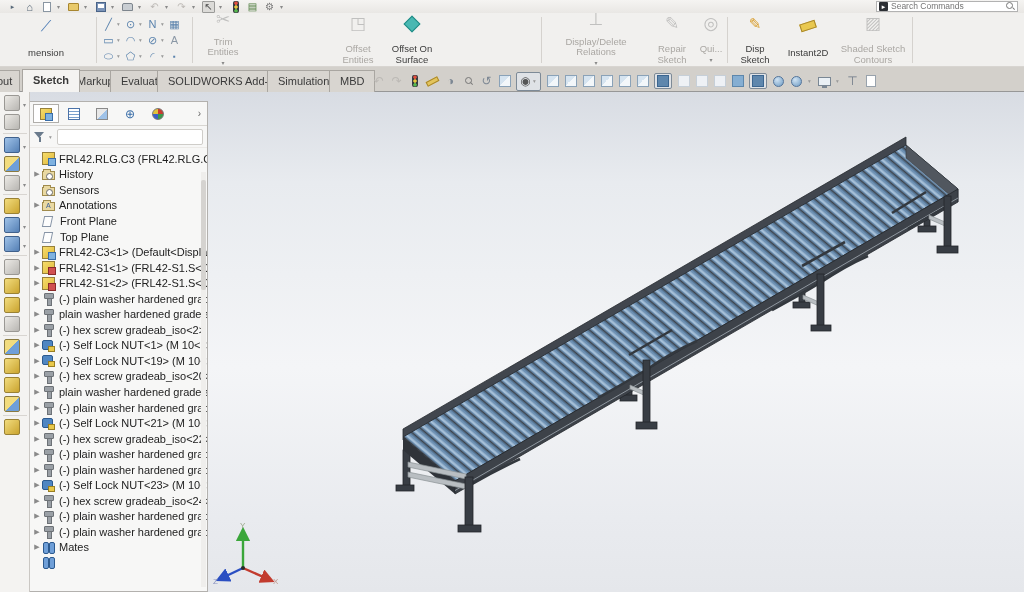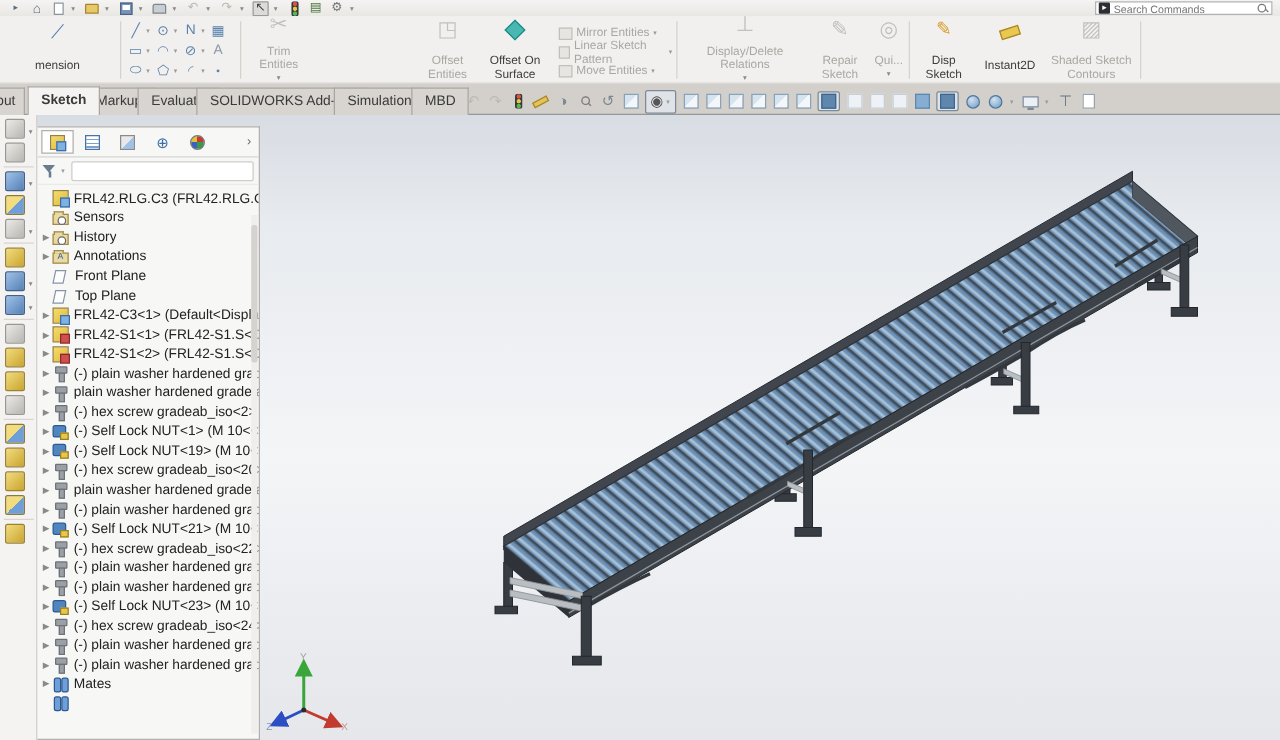--- a/index.html
+++ b/index.html
@@ -15,21 +15,21 @@
   .tb-folder{width:11px;height:8px;background:#e8c96a;border:1px solid #a8862f;border-radius:1px 1px 0 0}
   .tb-save{width:10px;height:10px;background:#7a93b8;border:1px solid #4a6488}
   .tb-save::after{content:"";display:block;width:6px;height:4px;background:#fff;margin:1px auto 0}
   .tb-print{width:11px;height:8px;background:#c9ced3;border:1px solid #7d858d;border-radius:2px 2px 0 0}
   .dis{color:#bcb9b5}
   .traffic{width:6px;height:12px;border-radius:2px;background:
      radial-gradient(circle at 50% 18%,#e04f3f 1.4px,transparent 2px),
      radial-gradient(circle at 50% 50%,#e8c83f 1.4px,transparent 2px),
      radial-gradient(circle at 50% 82%,#57b94f 1.4px,transparent 2px),#373c41}
   .titlebar .title{position:absolute;left:0;right:0;text-align:center;font-size:9.5px;color:#333;pointer-events:none}
-  .search{position:absolute;right:6px;top:1px;width:142px;height:11px;background:#fff;border:1px solid #b2b2b2;display:flex;align-items:center;gap:3px;padding:0 2px}
+  .search{position:absolute;right:6px;top:1px;width:142px;height:11px;background:#fff;border:1px solid #b2b2b2;display:flex;align-items:flex-end;gap:3px;padding:0 2px}
   .search .logo{width:9px;height:9px;background:#2b2e33;color:#fff;font-size:7px;line-height:9px;text-align:center;border-radius:1px}
   .search input{border:none;outline:none;flex:1;font-size:8.5px;color:#888;font-family:"Liberation Sans",sans-serif;background:transparent}
   .mag{position:relative;width:10px;height:10px}
   .mag::before{content:"";position:absolute;left:1px;top:1px;width:5px;height:5px;border:1.3px solid #777;border-radius:50%}
   .mag::after{content:"";position:absolute;left:6.5px;top:6.5px;width:3px;height:1.4px;background:#777;transform:rotate(45deg)}
 
   
   .ribbon{position:absolute;left:0;top:13px;width:1024px;height:54px;background:#f1f0ee;border-bottom:1px solid #d8d5d1}
   .vsep{position:absolute;top:4px;height:46px;width:1px;background:#d5d2ce}
   .rbtn{position:absolute;top:2px;height:50px;display:flex;flex-direction:column;align-items:center;justify-content:flex-start;font-size:9.5px;line-height:10.5px;text-align:center;color:#3c3c3c}
@@ -209,37 +209,20 @@
       <div class="lbl">Offset
 Entities</div>
     </div>
     <div class="rbtn" style="left:381px;width:62px">
       <div class="ric">
           <span class="diamond"></span>
         </div>
       <div class="lbl">Offset On
 Surface</div>
     </div>
-    <div style="position:absolute;left:447px;top:6px;width:92px">
-      <div class="stackrow">
-          <span class="sic"></span>
-          <span>Mirror Entities</span>
-          <span class="gcar">▾</span>
-        </div>
-      <div class="stackrow">
-          <span class="sic"></span>
-          <span>Linear Sketch Pattern</span>
-          <span class="gcar">▾</span>
-        </div>
-      <div class="stackrow">
-          <span class="sic"></span>
-          <span>Move Entities</span>
-          <span class="gcar">▾</span>
-        </div>
-    </div>
     <div class="vsep" style="left:541px"></div>
     <div class="rbtn off" style="left:545px;width:102px">
       <div class="ric">⊥</div>
       <div class="lbl">Display/Delete Relations</div>
         <div class="caret">▾</div>
     </div>
     <div class="rbtn off" style="left:649px;width:46px">
       <div class="ric">✎</div>
       <div class="lbl">Repair
 Sketch</div>
@@ -498,31 +481,31 @@
       <span class="gcar">▾</span>
       <span class="fbox"></span>
     </div>
     <div class="tree">
       <div class="trow">
           <span class="arr"></span>
           <span class="ic ic-asm"></span>
           <span class="tlabel">FRL42.RLG.C3  (FRL42.RLG.C3&lt;Disp</span>
         </div>
       <div class="trow">
+          <span class="arr">▶</span>
+          <span class="ic ic-folder fc"></span>
+          <span class="tlabel">History</span>
+        </div>
+      <div class="trow">
           <span class="arr"></span>
           <span class="ic ic-folder fc"></span>
           <span class="tlabel">Sensors</span>
         </div>
       <div class="trow">
           <span class="arr">▶</span>
-          <span class="ic ic-folder fc"></span>
-          <span class="tlabel">History</span>
-        </div>
-      <div class="trow">
-          <span class="arr">▶</span>
           <span class="ic ic-folder fa"></span>
           <span class="tlabel">Annotations</span>
         </div>
       <div class="trow">
           <span class="arr"></span>
           <span class="ic ic-plane"></span>
           <span class="tlabel">Front Plane</span>
         </div>
       <div class="trow">
           <span class="arr"></span>

